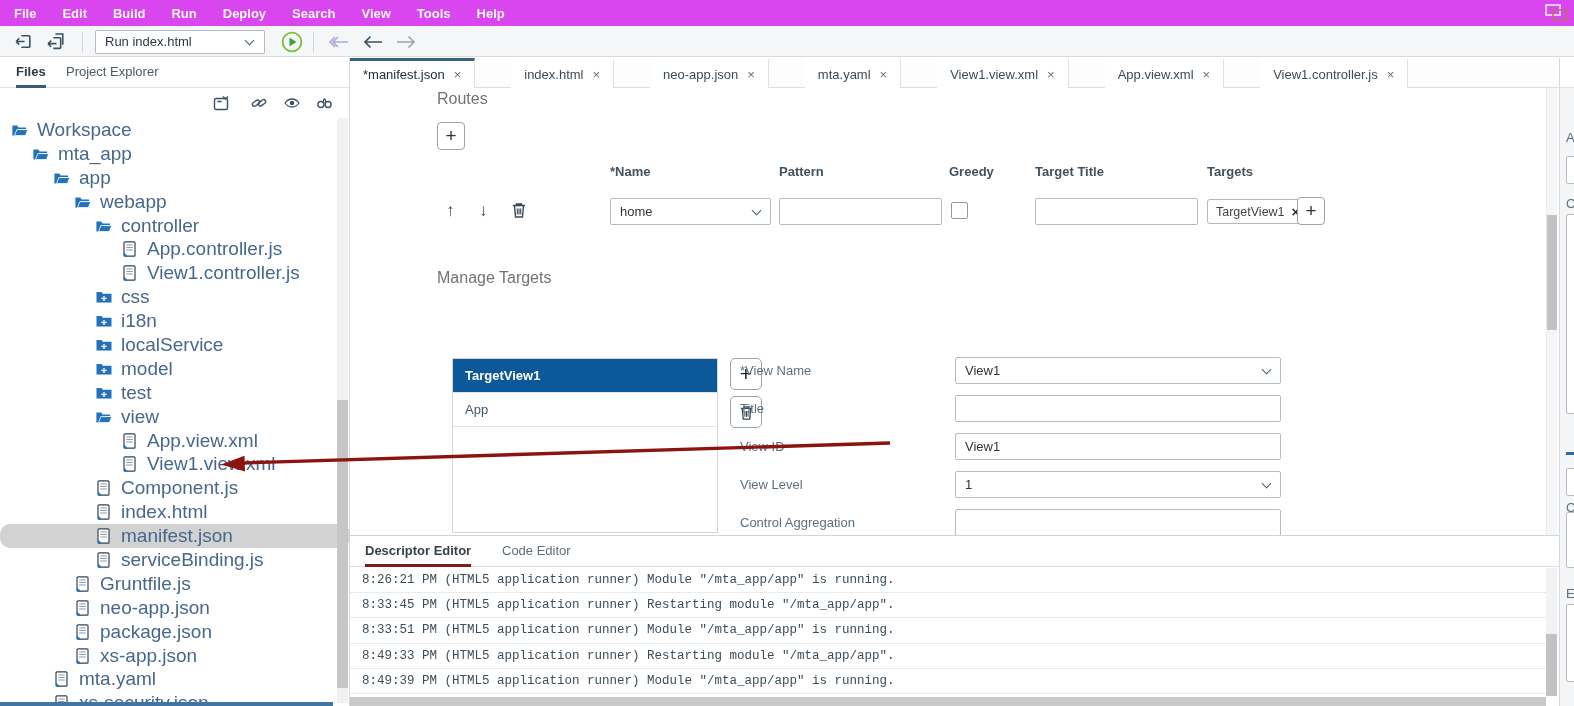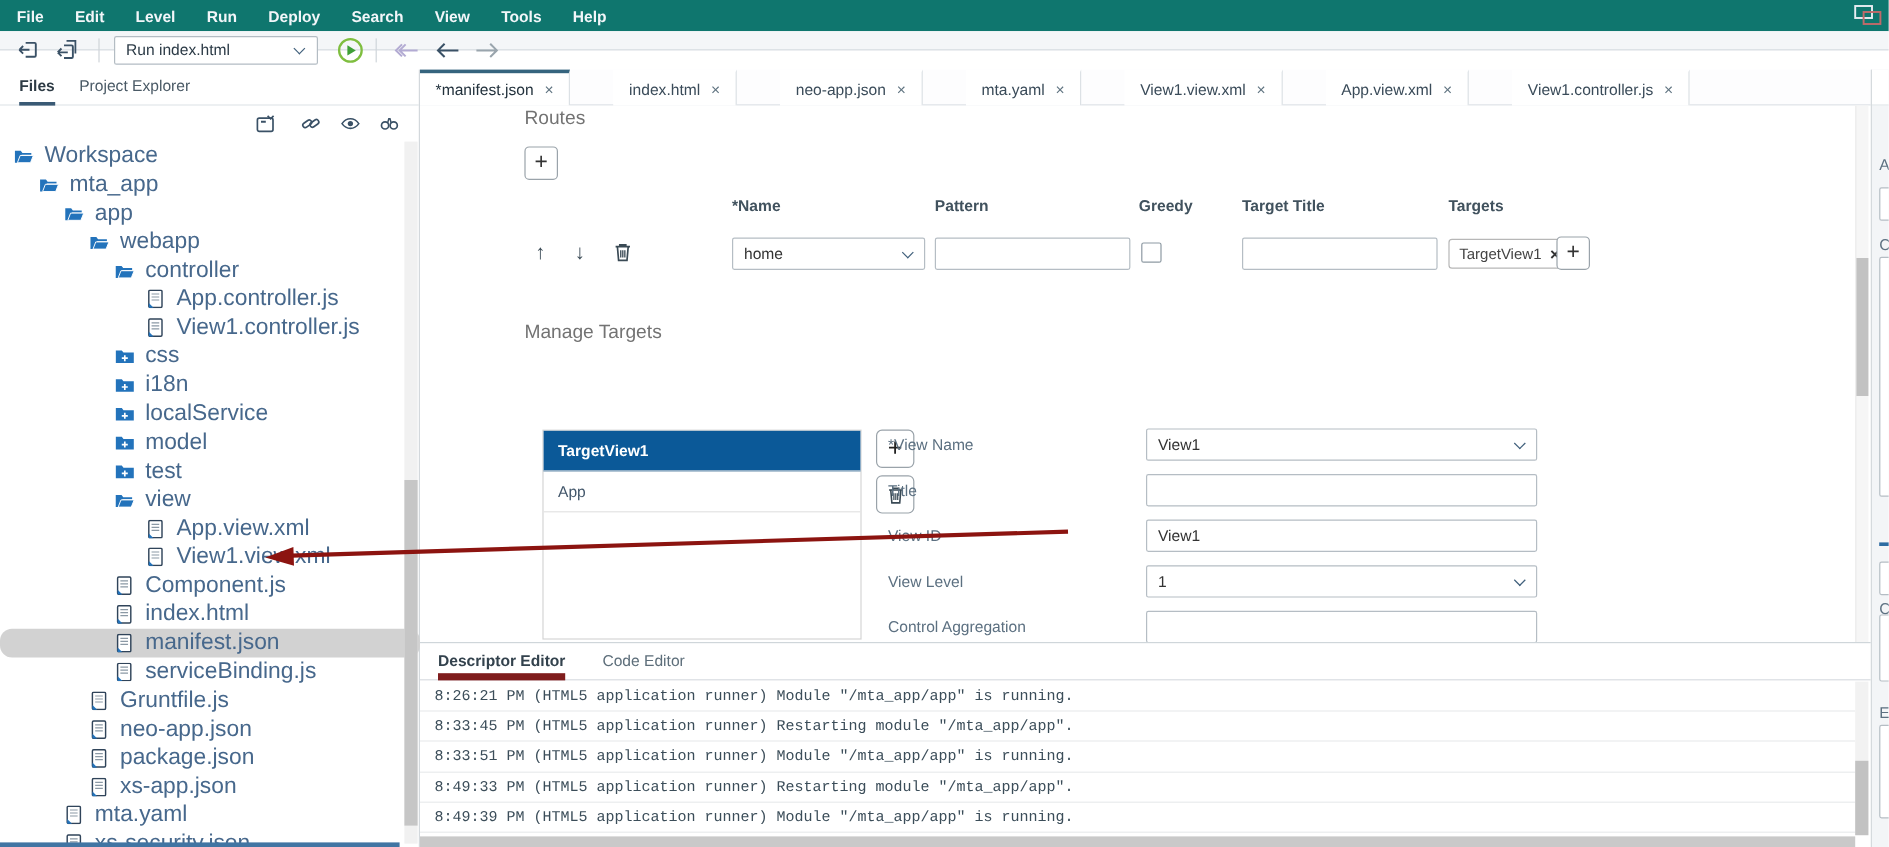--- a/index.html
+++ b/index.html
@@ -2,26 +2,26 @@
 <html><head>
 <meta charset="utf-8">
 <style>
   * { margin:0; padding:0; box-sizing:border-box; }
   html,body { width:1574px; height:706px; overflow:hidden; background:#fff;
     font-family:"Liberation Sans", sans-serif; }
   .app { position:relative; width:1574px; height:706px; background:#fff; }
 
   
   .menubar { position:absolute; left:0; top:0; width:1574px; height:26px;
-    background:#0f766e; display:flex; align-items:center; padding-left:14px; gap:26px; }
+    background:#d946ef; display:flex; align-items:center; padding-left:14px; gap:26px; }
   .menubar .mi { color:#f2f6f9; font-size:13px; font-weight:600; cursor:default; }
   .win-icon { position:absolute; right:2px; top:3px; width:30px; height:20px; overflow:hidden; }
 
   
-  .toolbar { position:absolute; left:0; top:26px; width:1574px; height:16px;
+  .toolbar { position:absolute; left:0; top:26px; width:1574px; height:31px;
     background:#f4f6f8; border-bottom:1px solid #d8dde1; }
   .tb-icon { position:absolute; top:6px; }
   .tb-sep { position:absolute; top:6px; width:1px; height:20px; background:#cfd5da; }
   .run-select { position:absolute; left:95px; top:4px; width:170px; height:24px;
     background:#fff; border:1px solid #b3bcc3; border-radius:2px;
     font-size:13px; color:#2b3a46; line-height:22px; padding-left:9px; cursor:pointer; }
   .chev { position:absolute; width:7px; height:7px; border-right:1.6px solid #41607c;
     border-bottom:1.6px solid #41607c; transform:rotate(45deg); }
   .run-select .chev { right:11px; top:6px; }
 
@@ -91,21 +91,21 @@
 
   .v-scroll { position:absolute; left:1196px; top:0; width:11px; height:447px;
     background:#f6f6f6; border-left:1px solid #ebebeb; }
   .v-thumb { position:absolute; left:0; top:127px; width:10px; height:115px; background:#c2c2c2; }
 
   
   .bottom-panel { position:absolute; left:350px; top:535px; width:1209px; height:171px;
     background:#fff; border-top:1px solid #cfd6da; }
   .btabs { position:relative; height:31px; border-bottom:1px solid #d9dde1; }
   .btab { position:absolute; top:0; height:31px; line-height:29px; font-size:13px; color:#5d6e7a; cursor:pointer; }
-  .btab.active { color:#33424d; font-weight:700; border-bottom:6px solid #7f1d1d;text-align:right; }
+  .btab.active { color:#33424d; font-weight:700; border-bottom:3px solid #7f1d1d;text-align:right; }
   .console { position:absolute; left:0; top:32px; width:1196px; height:128px; overflow:hidden; }
   .cline { height:25.2px; line-height:25.2px; padding-left:12px; border-bottom:1px solid #e9ebed;
     font-family:"Liberation Mono","DejaVu Sans Mono",monospace; font-size:12.5px; color:#3b4d59;
     white-space:nowrap; }
   .hbar { position:absolute; left:0; bottom:0; width:1196px; height:9px; background:#c9c9c9; }
   .c-scroll { position:absolute; right:2px; top:32px; width:11px; height:128px; background:#f2f2f2; }
   .c-thumb { position:absolute; left:0; bottom:0; width:11px; height:62px; background:#c2c2c2; }
 
   
   .sliver { position:absolute; left:1559px; top:58px; width:15px; height:648px;
@@ -188,21 +188,21 @@
       <rect x="9" y="7" width="14" height="10" fill="none" stroke="#c06a6a" stroke-width="1.6"></rect>
     </symbol>
   </defs>
 </svg>
 
 <div class="app">
 
   <div class="menubar">
     <span class="mi">File</span>
     <span class="mi">Edit</span>
-    <span class="mi">Level</span>
+    <span class="mi">Build</span>
     <span class="mi">Run</span>
     <span class="mi">Deploy</span>
     <span class="mi">Search</span>
     <span class="mi">View</span>
     <span class="mi">Tools</span>
     <span class="mi">Help</span>
     <span class="win-icon">
       <svg width="30" height="20">
           <use href="#i-windows"></use>
         </svg>

